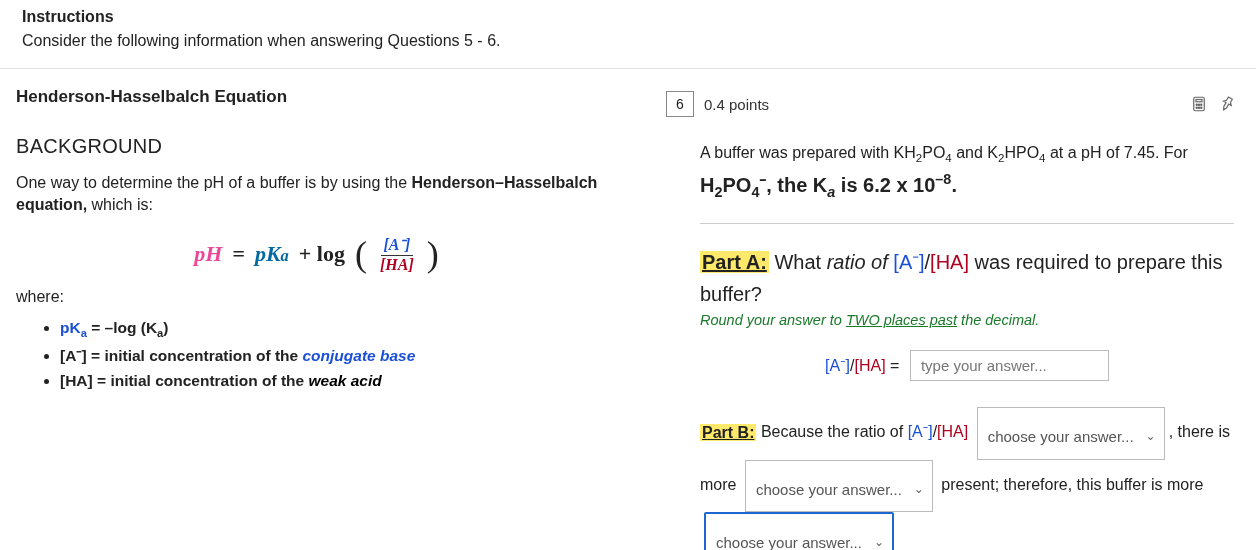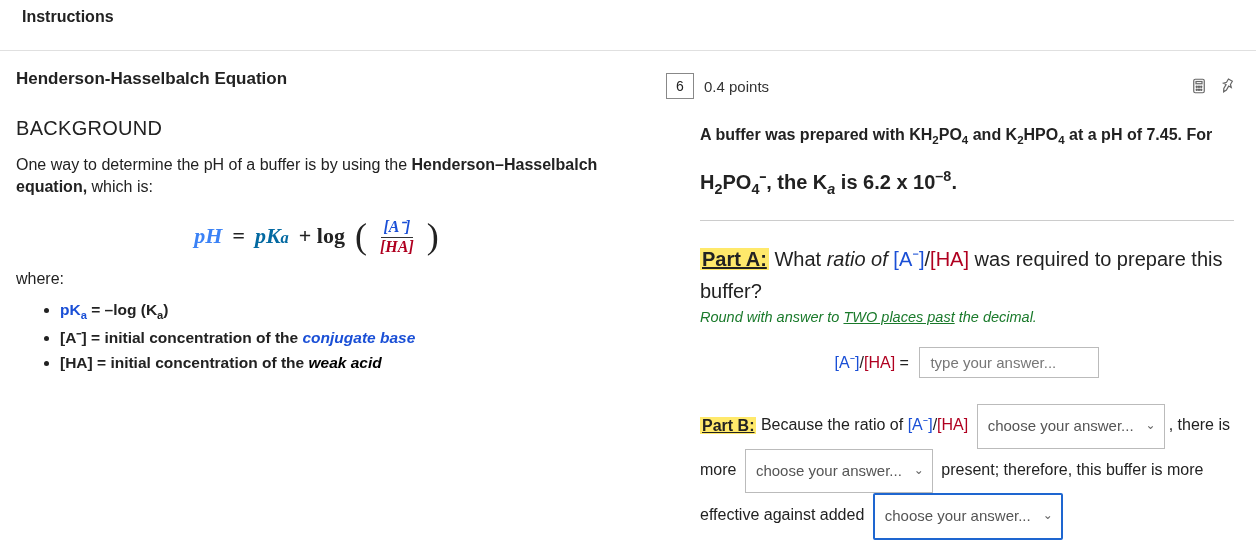--- a/index.html
+++ b/index.html
@@ -39,21 +39,21 @@
     font-family: Georgia, "Times New Roman", serif;
     font-size: 22px;
     font-style: italic;
     margin: 18px 0 14px 0;
     display: flex;
     align-items: center;
     justify-content: center;
     gap: 10px;
     font-weight: bold;
   }
-  .pH-red { color: #3b82f6; font-style: italic; }
+  .pH-red { color: #ec4899; font-style: italic; }
   .pKa-blue { color: #0369a1; font-style: italic; }
   .pKa-sub { font-size: .75em; font-style: italic; }
   .log-word { font-style: normal; }
   .paren { font-size: 36px; font-weight: normal; font-style: normal; line-height: 1; }
   .frac {
     display: inline-flex;
     flex-direction: column;
     align-items: center;
     font-size: 16px;
     vertical-align: middle;
@@ -82,53 +82,53 @@
     border: 1px solid #888;
     display: flex; align-items: center; justify-content: center;
     font-size: 14px;
     background: #fff;
     margin-left: 6px;
   }
   .q-points { font-size: 15px; color: #333; flex: 1; }
   .q-icons { display: flex; gap: 10px; color: #666; }
   .q-icon { width: 18px; height: 18px; display: inline-flex; align-items: center; justify-content: center; cursor: pointer; }
   .q-body { padding: 16px 22px 10px 40px; }
-  .prompt-text { font-size: 16px; line-height: 1.55; font-weight: 700; margin-bottom: 15px; }
+  .prompt-text { font-size: 16px; line-height: 1.55; font-weight: 400; margin-bottom: 0; }
   .prompt-text2 { font-size: 20px; line-height: 1.55; font-weight: 700; }
   .divider { border: none; border-top: 1px solid #ccc; margin: 20px 0 22px 0; }
   .part-label {
     background: #ffe96b;
     font-weight: 700;
     text-decoration: underline;
     padding: 0 2px;
   }
   .part-line { font-size: 20px; line-height: 1.6; }
   .hint-line { font-style: italic; color: #1a7a2b; font-size: 14.5px; margin-top: 2px; }
   .hint-line .u { text-decoration: underline; }
   .answer-row {
     text-align: center;
     margin: 22px 0 26px 0;
     font-size: 16px;
   }
   .text-input {
     border: 1px solid #bbb;
     padding: 6px 10px;
     font-size: 15px;
-    width: 180px;
+    width: 199px;
     font-family: inherit;
     color: #555;
     margin-left: 6px;
   }
   .text-input::placeholder { color: #777; }
   .inline-flow { font-size: 16px; line-height: 2.3; }
   .dropdown {
     display: inline-flex;
     align-items: center;
     border: 1px solid #bbb;
-    padding: 4px 8px 4px 10px;
+    padding: 12px 8px 4px 10px;
     font-size: 15px;
     color: #555;
     background: #fff;
     cursor: pointer;
     margin: 0 4px;
     gap: 12px;
     vertical-align: middle;
   }
   .dropdown.focused {
     border: 2px solid #1e66d0;
@@ -138,20 +138,21 @@
   .a-blue { color: #1a4fd6; }
   .ha-red { color: #b00020; }
   sub { font-size: .72em; }
   sup { font-size: .72em; }
 </style>
 </head>
 <body>
 
 <div class="top-section">
   <div class="instr-title">Instructions</div>
+  <div class="instr-text">Consider the following information when answering Questions 5 - 6.</div>
 </div>
 
 <div class="columns">
   <div class="left-col">
     <div class="hh-title">Henderson-Hasselbalch Equation</div>
     <div class="bg-title">BACKGROUND</div>
     <p class="bg-para">
       <span>One way to determine the pH of a buffer is by using the </span><b>Henderson–Hasselbalch equation,</b><span> which is:</span>
     </p>
 
@@ -216,21 +217,21 @@
       <p class="prompt-text2">
         <span>H</span><sub>2</sub><span>PO</span><sub>4</sub><span>⁻, the K</span><sub><i>a</i></sub><span> is 6.2 x 10</span><sup>–8</sup><span>.</span>
       </p>
 
       <hr class="divider">
 
       <p class="part-line">
         <span class="part-label">Part A:</span><span> What </span><i>ratio of </i><span class="a-blue">[A⁻]</span><span>/</span><span class="ha-red">[HA]</span><span> was required to prepare this buffer?</span>
       </p>
       <p class="hint-line">
-        <span>Round with answer to </span><span class="u">TWO places past</span><span> the decimal.</span>
+        <span>Round your answer to </span><span class="u">TWO places past</span><span> the decimal.</span>
       </p>
 
       <div class="answer-row">
         <span class="a-blue">[A⁻]</span><span>/</span><span class="ha-red">[HA]</span><span> = </span>
         <input class="text-input" type="text" placeholder="type your answer..." style="">
       </div>
 
       <div class="inline-flow">
         <span class="part-label">Part B:</span><span> Because the ratio of </span><span class="a-blue">[A⁻]</span>/<span class="ha-red">[HA]</span>
         <span class="dropdown">
@@ -238,21 +239,20 @@
           <span class="chev">⌄</span>
         </span><span>, there is</span>
         <br>
         <span>more</span>
         <span class="dropdown">
           <span>choose your answer...</span>
           <span class="chev">⌄</span>
         </span>
         <span>present; therefore, this buffer is more</span>
         <br>
-        <span>effective against added</span>
         <span class="dropdown focused">
           <span>choose your answer...</span>
           <span class="chev">⌄</span>
         </span>
       </div>
     </div>
   </div>
 </div>
 
 </body></html>

